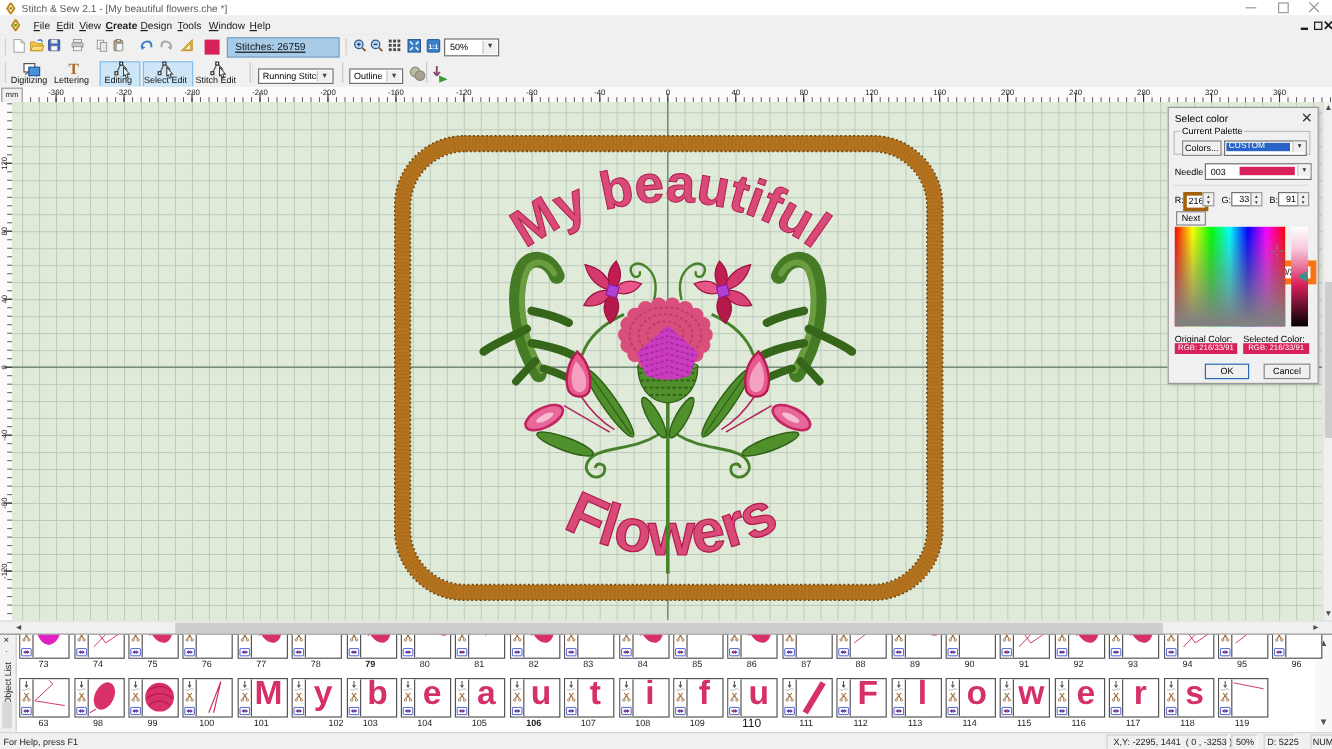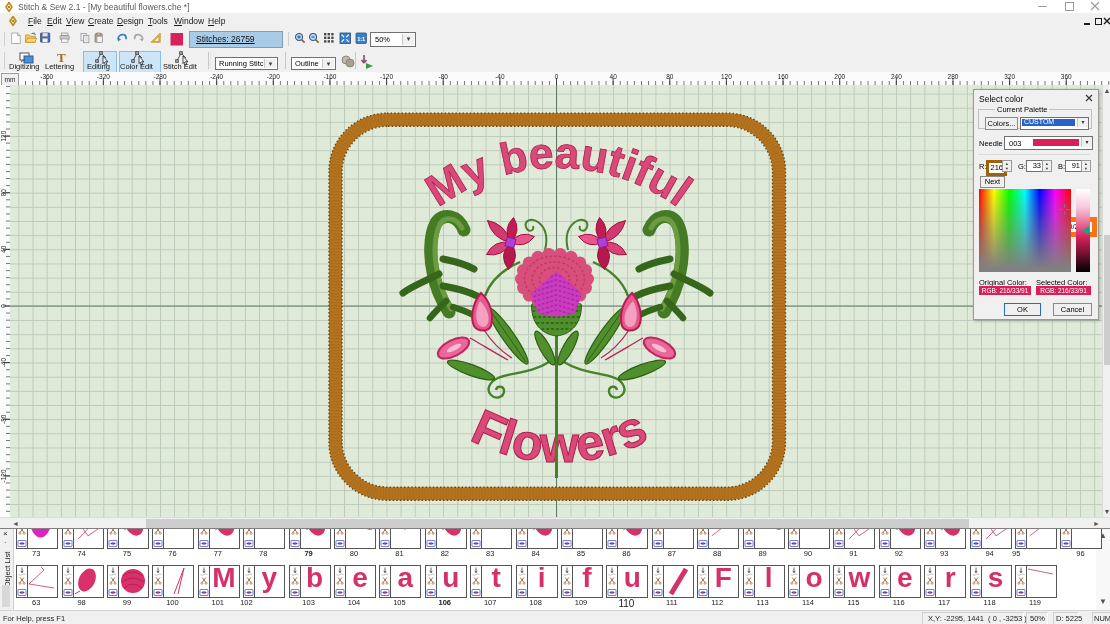--- a/index.html
+++ b/index.html
@@ -24,21 +24,21 @@
     </svg>
 </div>
 <div class="abs" style="left:0;top:13px;width:1110px;height:16px;background:#f0f0f0;border-bottom:1px solid #e0e0e0;">
 <svg class="abs" style="left:8px;top:3px" width="10" height="10" viewBox="0 0 10 10">
   <path d="M5 0.5 L8 5 L5 9.5 L2 5 Z" fill="none" stroke="#c8860a" stroke-width="1.6"></path>
   <circle cx="5" cy="5" r="1.2" fill="#7a9a28"></circle>
     </svg>
 <span class="abs" style="left:28px;top:3px;font-size:8.5px;color:#1a1a1a;"><u>F</u>ile</span>
 <span class="abs" style="left:47px;top:3px;font-size:8.5px;color:#1a1a1a;"><u>E</u>dit</span>
 <span class="abs" style="left:66px;top:3px;font-size:8.5px;color:#1a1a1a;"><u>V</u>iew</span>
-<span class="abs" style="left:88px;top:3px;font-size:8.5px;color:#1a1a1a;"><u>C</u>reate</span>
+<span class="abs" style="left:88px;top:3px;font-size:8.5px;color:#1a1a1a;font-weight:bold;"><u>C</u>reate</span>
 <span class="abs" style="left:117px;top:3px;font-size:8.5px;color:#1a1a1a;"><u>D</u>esign</span>
 <span class="abs" style="left:148px;top:3px;font-size:8.5px;color:#1a1a1a;"><u>T</u>ools</span>
 <span class="abs" style="left:174px;top:3px;font-size:8.5px;color:#1a1a1a;"><u>W</u>indow</span>
 <span class="abs" style="left:208px;top:3px;font-size:8.5px;color:#1a1a1a;"><u>H</u>elp</span>
 <span class="abs" style="left:1084px;top:10px;width:6px;height:2px;background:#1a1a1a;"></span>
 <span class="abs" style="left:1095px;top:5px;width:5px;height:5px;border:1px solid #1a1a1a;"></span>
 <svg class="abs" style="left:1103px;top:4px" width="8" height="8" viewBox="0 0 8 8">
       <path d="M1 1 L7 7 M7 1 L1 7" stroke="#1a1a1a" stroke-width="1.4"></path>
     </svg>
 </div>
@@ -152,21 +152,21 @@
 <g transform="translate(175,1)">
         <path d="M2 10 L6 2 L11 7" fill="none" stroke="#555" stroke-width="1"></path>
         <rect x="0.8" y="8.8" width="2.4" height="2.4" fill="#fff" stroke="#333"></rect>
         <rect x="4.8" y="0.8" width="2.4" height="2.4" fill="#fff" stroke="#333"></rect>
         <path d="M8 5 L13 11 L10.6 10.6 L11.8 13.6 L10.4 14.2 L9.2 11.2 L8 12.6 Z" fill="#fff" stroke="#222" stroke-width="0.8"></path>
       </g>
 </svg>
 <span class="abs" style="left:9px;top:12px;font-size:7.5px;color:#111;">Digitizing</span>
 <span class="abs" style="left:45px;top:12px;font-size:7.5px;color:#111;">Lettering</span>
 <span class="abs" style="left:87px;top:12px;font-size:7.5px;color:#111;">Editing</span>
-<span class="abs" style="left:120px;top:12px;font-size:7.5px;color:#111;">Color Edit</span>
+<span class="abs" style="left:120px;top:12px;font-size:7.5px;color:#111;">Select Edit</span>
 <span class="abs" style="left:163px;top:12px;font-size:7.5px;color:#111;">Stitch Edit</span>
 <div class="abs" style="left:208px;top:2px;width:1px;height:17px;background:#c8c8c8;"></div>
 <div class="abs" style="left:210px;top:2px;width:1px;height:17px;background:#e6e6e6;"></div>
 <div class="combo" style="left:215px;top:7px;width:61px;height:11px;">
       <span style="position:absolute;left:3px;top:1px;">Running Stitch</span>
       <span class="arr">▾</span>
     </div>
 <div class="abs" style="left:285px;top:2px;width:1px;height:17px;background:#c8c8c8;"></div>
 <div class="combo" style="left:291px;top:7px;width:43px;height:11px;">
       <span style="position:absolute;left:3px;top:1px;">Outline</span>
@@ -933,21 +933,21 @@
             <rect width="8" height="6" rx="0.5" fill="#fff" stroke="#3344cc" stroke-width="0.7"></rect>
             <path d="M1.2 3 L3.5 1.4 V4.6 Z M6.8 3 L4.5 1.4 V4.6 Z" fill="#3344cc"></path>
             <circle cx="4" cy="3" r="0.9" fill="#cc2222"></circle>
           </g>
         </svg>
       </div>
 <svg class="abs" style="left:11px;top:0" width="28" height="32" viewBox="0 0 28 32">
         <path d="M2.8000000000000003 19.84 L26.599999999999998 1.6" stroke="#cc3366" stroke-width="0.8"></path>
       </svg>
 </div>
-<div class="abs" style="left:1012.0px;top:20px;width:46px;text-align:left;font-size:7.5px;color:#222;">95</div>
+<div class="abs" style="left:1012.0px;top:20px;width:46px;text-align:center;font-size:7.5px;color:#222;">95</div>
 <div class="abs" style="left:1060.4px;top:-14px;width:40px;height:32px;border:1px solid #555;background:#fff;overflow:hidden;">
 <div class="abs" style="left:0;top:0;width:10px;height:32px;border-right:1px solid #555;background:#fff;">
         <svg class="abs" style="left:0;top:0" width="10" height="32" viewBox="0 0 10 32">
           <path d="M5 1.5 V6.5 M3.8 4.8 L5 6.8 L6.2 4.8" stroke="#444" stroke-width="0.8" fill="none"></path>
           <path d="M1.5 8.6 q1.8 1.3 3.5 0 q1.8 -1.3 3.5 0" stroke="#999" stroke-width="0.6" fill="none"></path>
           <g transform="translate(1.8,11.5) scale(0.72)">
             <path d="M2 0 L7 6.6 M7 0 L2 6.6" stroke="#9a6a3a" stroke-width="1.3"></path>
             <circle cx="1.6" cy="8" r="1.4" fill="none" stroke="#9a6a3a"></circle>
             <circle cx="7.4" cy="8" r="1.4" fill="none" stroke="#9a6a3a"></circle>
           </g>
@@ -1085,21 +1085,21 @@
           </g>
           <g transform="translate(1,23.5)">
             <rect width="8" height="6" rx="0.5" fill="#fff" stroke="#3344cc" stroke-width="0.7"></rect>
             <path d="M1.2 3 L3.5 1.4 V4.6 Z M6.8 3 L4.5 1.4 V4.6 Z" fill="#3344cc"></path>
             <circle cx="4" cy="3" r="0.9" fill="#cc2222"></circle>
           </g>
         </svg>
       </div>
 <span class="abs" style="left:11px;top:-4px;width:28px;text-align:center;font-size:28px;font-weight:bold;color:#d5306a;">y</span>
 </div>
-<div class="abs" style="left:240.2px;top:69px;width:46px;text-align:left;font-size:7.5px;color:#222;">102</div>
+<div class="abs" style="left:240.2px;top:69px;width:46px;text-align:right;font-size:7.5px;color:#222;">102</div>
 <div class="abs" style="left:288.6px;top:36px;width:40px;height:31px;border:1px solid #555;background:#fff;overflow:hidden;">
 <div class="abs" style="left:0;top:0;width:10px;height:31px;border-right:1px solid #555;background:#fff;">
         <svg class="abs" style="left:0;top:0" width="10" height="31" viewBox="0 0 10 31">
           <path d="M5 1.5 V6.5 M3.8 4.8 L5 6.8 L6.2 4.8" stroke="#444" stroke-width="0.8" fill="none"></path>
           <path d="M1.5 8.6 q1.8 1.3 3.5 0 q1.8 -1.3 3.5 0" stroke="#999" stroke-width="0.6" fill="none"></path>
           <g transform="translate(1.8,11.5) scale(0.72)">
             <path d="M2 0 L7 6.6 M7 0 L2 6.6" stroke="#9a6a3a" stroke-width="1.3"></path>
             <circle cx="1.6" cy="8" r="1.4" fill="none" stroke="#9a6a3a"></circle>
             <circle cx="7.4" cy="8" r="1.4" fill="none" stroke="#9a6a3a"></circle>
           </g>
@@ -1448,21 +1448,21 @@
 <span class="abs" style="left:1056px;top:3px;font-size:7.5px;color:#222;">D: 5225</span>
 <div class="abs" style="left:1092px;top:1px;width:17px;height:11px;border:1px solid #d0d0d0;border-right:1px solid #fff;border-bottom:1px solid #fff;"></div>
 <span class="abs" style="left:1094px;top:3px;font-size:7.5px;color:#222;">NUM</span>
 </div>
 <div class="abs" style="left:973px;top:89px;width:124px;height:229px;background:#f0f0f0;border:1px solid #9a9a9a;box-shadow:1px 1px 3px rgba(0,0,0,0.25);font-size:7.5px;color:#000;">
 <span class="abs" style="left:5px;top:4px;font-size:8.5px;">Select color</span>
 <svg class="abs" style="left:111px;top:4px" width="8" height="8" viewBox="0 0 8 8">
       <path d="M1 1 L7 7 M7 1 L1 7" stroke="#333" stroke-width="1.1"></path>
     </svg>
 <fieldset style="position:absolute;left:4px;top:15px;width:112px;height:22px;border:1px solid #c0c0c0;margin:0;padding:0;">
-<legend style="font-size:7.5px;margin-left:16px;padding:0 2px;">Current Palette</legend>
+<legend style="font-size:7.5px;margin-left:4px;padding:0 2px;">Current Palette</legend>
     </fieldset>
 <div class="btn" style="left:11px;top:27px;width:31px;height:11px;line-height:11px;">Colors...</div>
 <div class="abs" style="left:46px;top:27px;width:67px;height:11px;background:#fff;border:1px solid #707070;">
  <div class="abs" style="left:1px;top:1px;width:53px;height:7px;background:#2a63c8;"></div>
  <span class="abs" style="left:3px;top:0px;color:#fff;font-size:7px;">CUSTOM</span>
  <span class="abs" style="right:0px;top:0px;width:10px;height:9px;background:#f0f0f0;border-left:1px solid #c8c8c8;text-align:center;font-size:6px;color:#333;line-height:9px;">▾</span>
 </div>
 <span class="abs" style="left:5px;top:49px;">Needle :</span>
 <div class="abs" style="left:30px;top:46px;width:87px;height:12px;background:#fff;border:1px solid #707070;">
  <span class="abs" style="left:4px;top:2px;">003</span>

